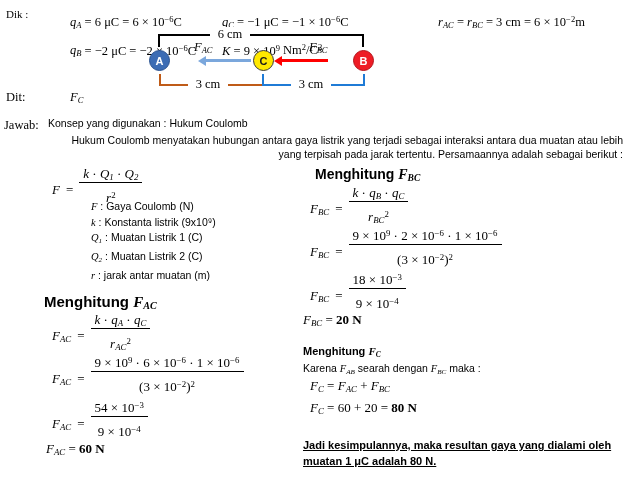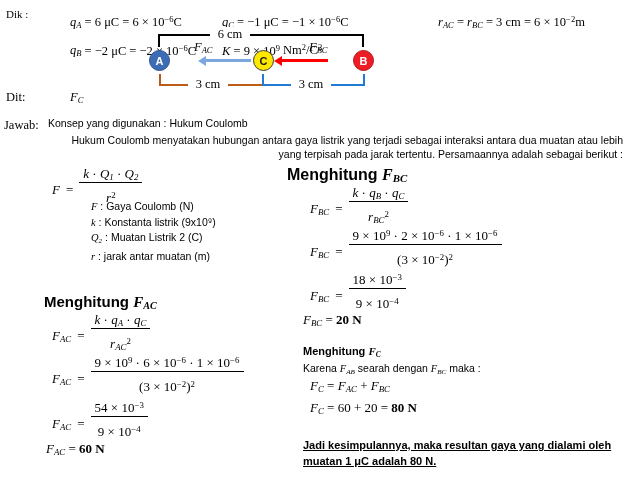--- a/index.html
+++ b/index.html
@@ -84,21 +84,21 @@
   .defrow{white-space:nowrap;margin-left:45px;}
   .defsym{font-family:"Liberation Serif",serif;font-style:italic;}
 
   #head-fac{left:44px;top:293px;font-weight:bold;font-size:15px;}
   #eq-fac1{left:52px;top:312px;}
   #eq-fac2{left:52px;top:355px;}
   #eq-fac3{left:52px;top:400px;}
   #res-fac{left:46px;top:441px;font-family:"Liberation Serif",serif;font-size:13px;}
 
   
-  #head-fbc{left:287px;top:166px;font-weight:bold;font-size:16px;}
+  #head-fbc{left:315px;top:166px;font-weight:bold;font-size:14px;}
   #eq-fbc1{left:310px;top:185px;}
   #eq-fbc2{left:310px;top:228px;}
   #eq-fbc3{left:310px;top:272px;}
   #res-fbc{left:303px;top:312px;font-family:"Liberation Serif",serif;font-size:13px;}
 
   #head-fc{left:303px;top:345px;font-weight:bold;font-size:11px;}
   #fc-karena{left:303px;top:362px;font-size:10.5px;}
   #eq-fc1{left:310px;top:378px;font-family:"Liberation Serif",serif;font-size:13px;}
   #eq-fc2{left:310px;top:400px;font-family:"Liberation Serif",serif;font-size:13px;}
 
@@ -205,20 +205,23 @@
 </div>
 
 <div class="abs" id="defs">
   <div class="defrow">
     <span class="defsym">F</span> <span>: Gaya Coulomb (N)</span>
   </div>
   <div class="defrow">
     <span class="defsym">k</span> <span>: Konstanta listrik (9x10⁹)</span>
   </div>
   <div class="defrow">
+    <span class="defsym">Q<sub>1</sub></span> <span>:  Muatan Listrik 1 (C)</span>
+  </div>
+  <div class="defrow">
     <span class="defsym">Q<sub>2</sub></span> <span>:  Muatan Listrik 2 (C)</span>
   </div>
   <div class="defrow">
     <span class="defsym">r</span> <span>:  jarak antar muatan (m)</span>
   </div>
 </div>
 
 <div class="abs" id="head-fac">Menghitung <span class="math">F<sub>AC</sub></span></div>
 
 <div class="abs" id="eq-fac1">

